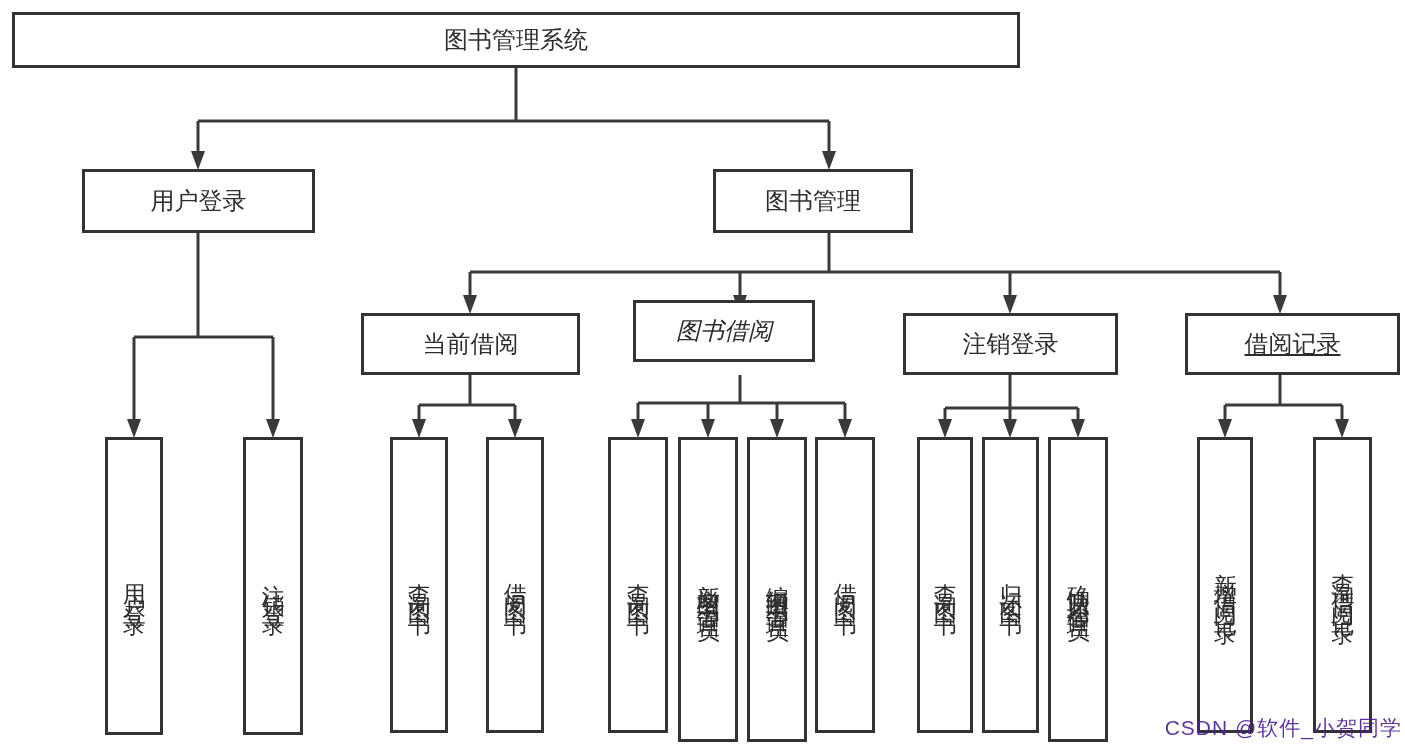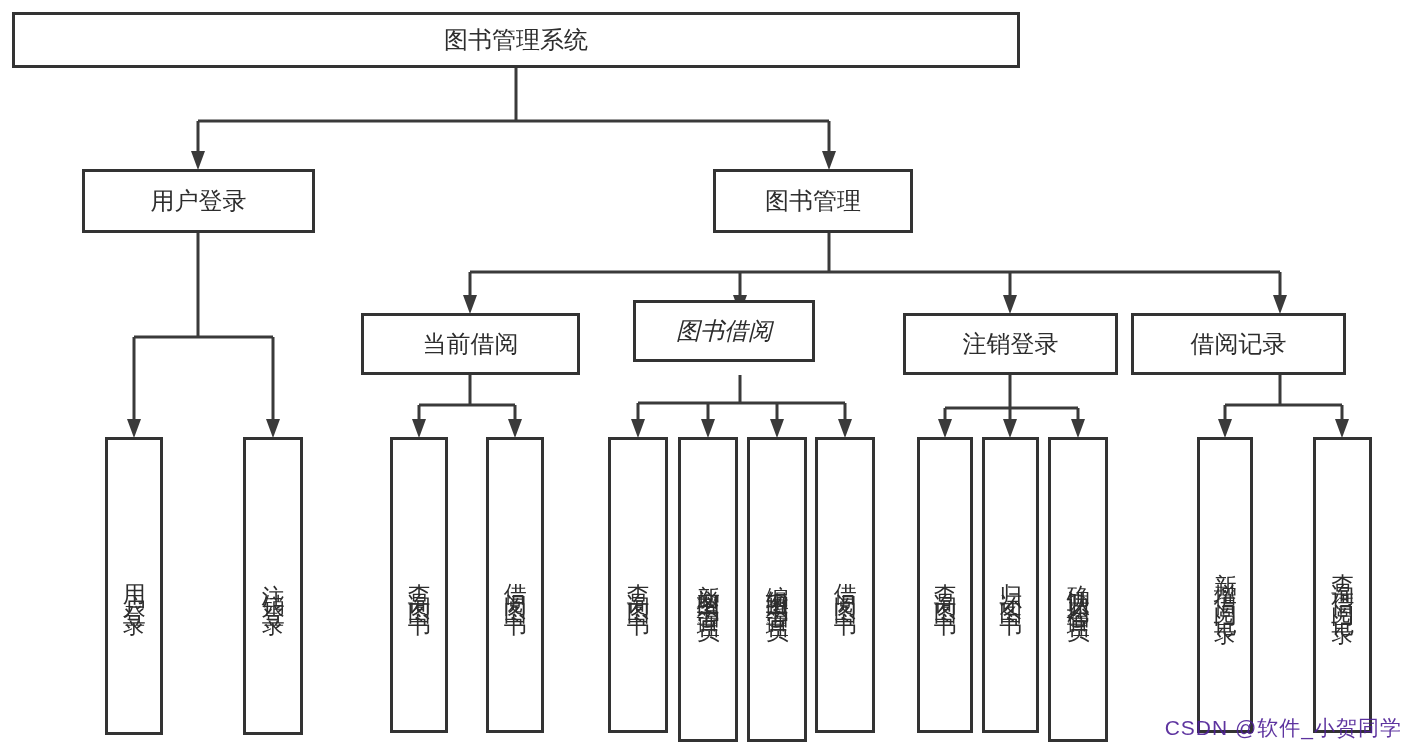--- a/index.html
+++ b/index.html
@@ -78,21 +78,21 @@
   </svg>
 
   <div class="node h" style="left:12px; top:12px; width:1008px; height:56px;text-align:right;">图书管理系统</div>
 
   <div class="node h" style="left:82px; top:169px; width:233px; height:64px;">用户登录</div>
   <div class="node h" style="left:713px; top:169px; width:200px; height:64px;">图书管理</div>
 
   <div class="node h" style="left:361px; top:313px; width:219px; height:62px;">当前借阅</div>
   <div class="node h" style="left:633px; top:300px; width:182px; height:62px;font-style:italic;">图书借阅</div>
   <div class="node h" style="left:903px; top:313px; width:215px; height:62px;">注销登录</div>
-  <div class="node h" style="left:1131px; top:313px; width:215px; height:62px;">借阅记录</div>
+  <div class="node h" style="left:1185px; top:313px; width:215px; height:62px;text-decoration:underline;">借阅记录</div>
 
   <div class="node v" style="left:105px; top:437px; width:58px; height:298px;">用户登录</div>
   <div class="node v" style="left:243px; top:437px; width:60px; height:298px;">注销登录</div>
 
   <div class="node v" style="left:390px; top:437px; width:58px; height:296px;">查询图书</div>
   <div class="node v" style="left:486px; top:437px; width:58px; height:296px;">借阅图书</div>
 
   <div class="node v" style="left:608px; top:437px; width:60px; height:296px;">查询图书</div>
   <div class="node v tight" style="left:678px; top:437px; width:60px; height:305px;">新增图书（管理员）</div>
   <div class="node v tight" style="left:747px; top:437px; width:60px; height:305px;">编辑图书（管理员）</div>

